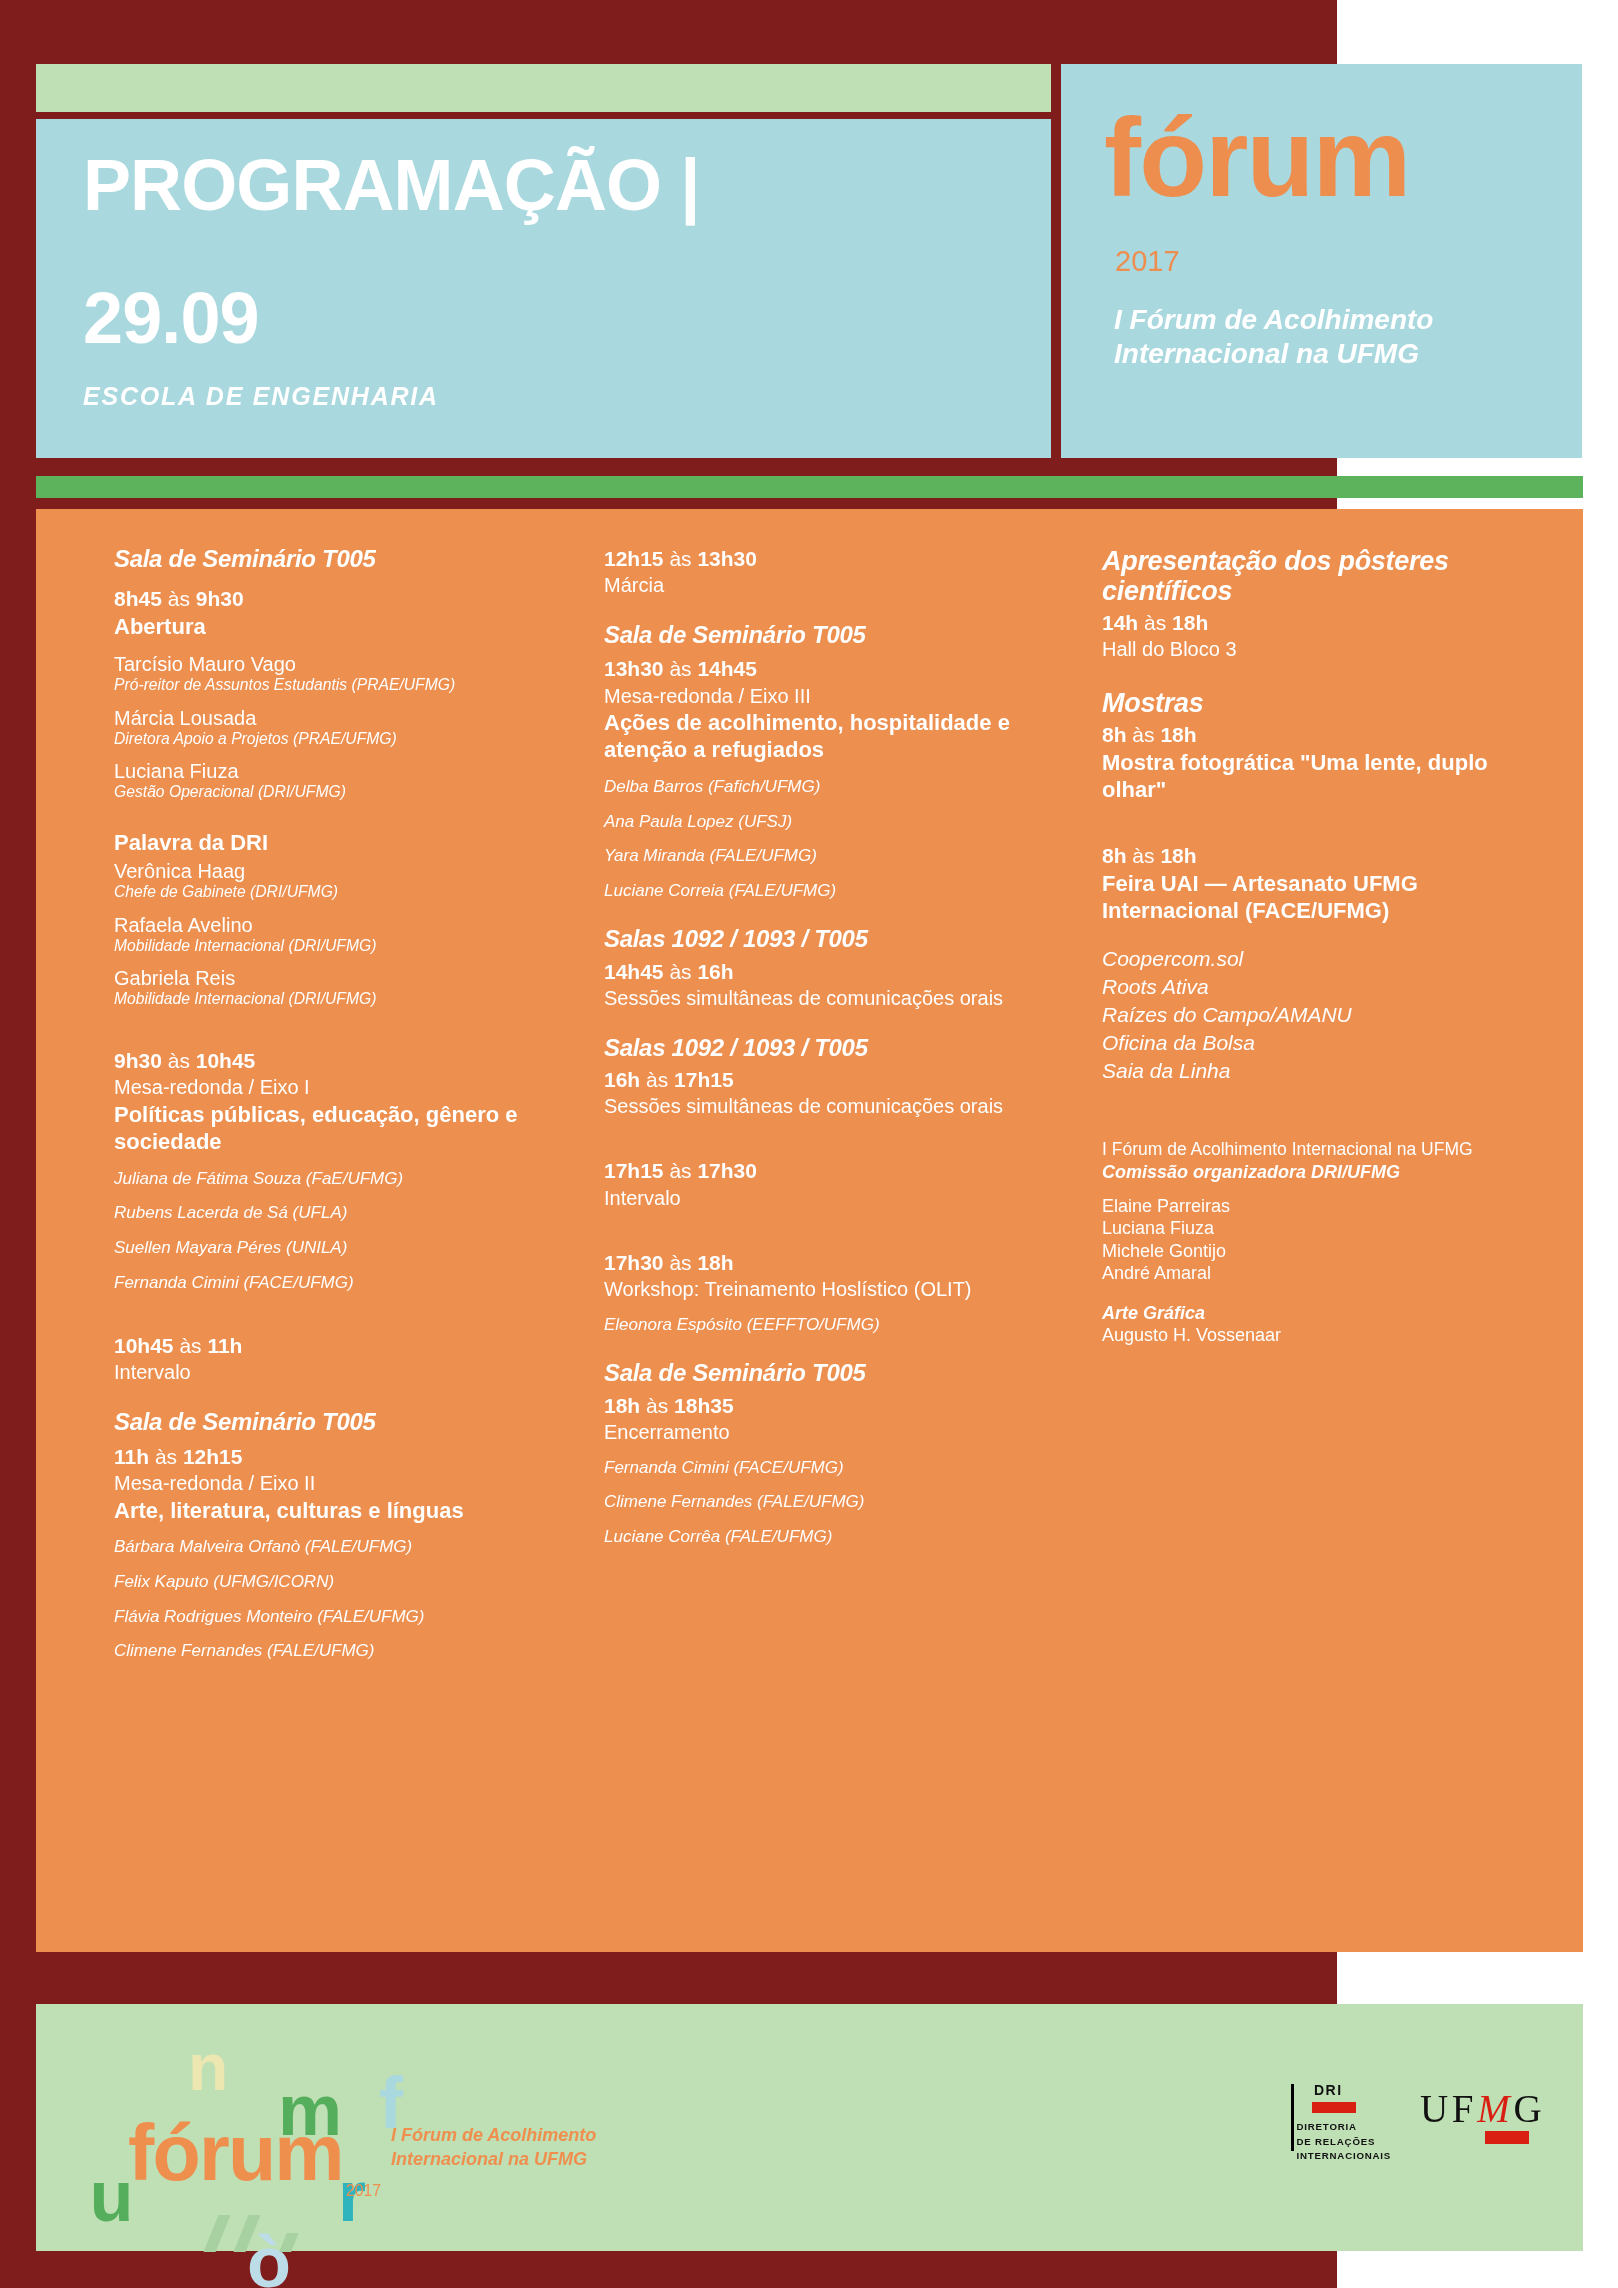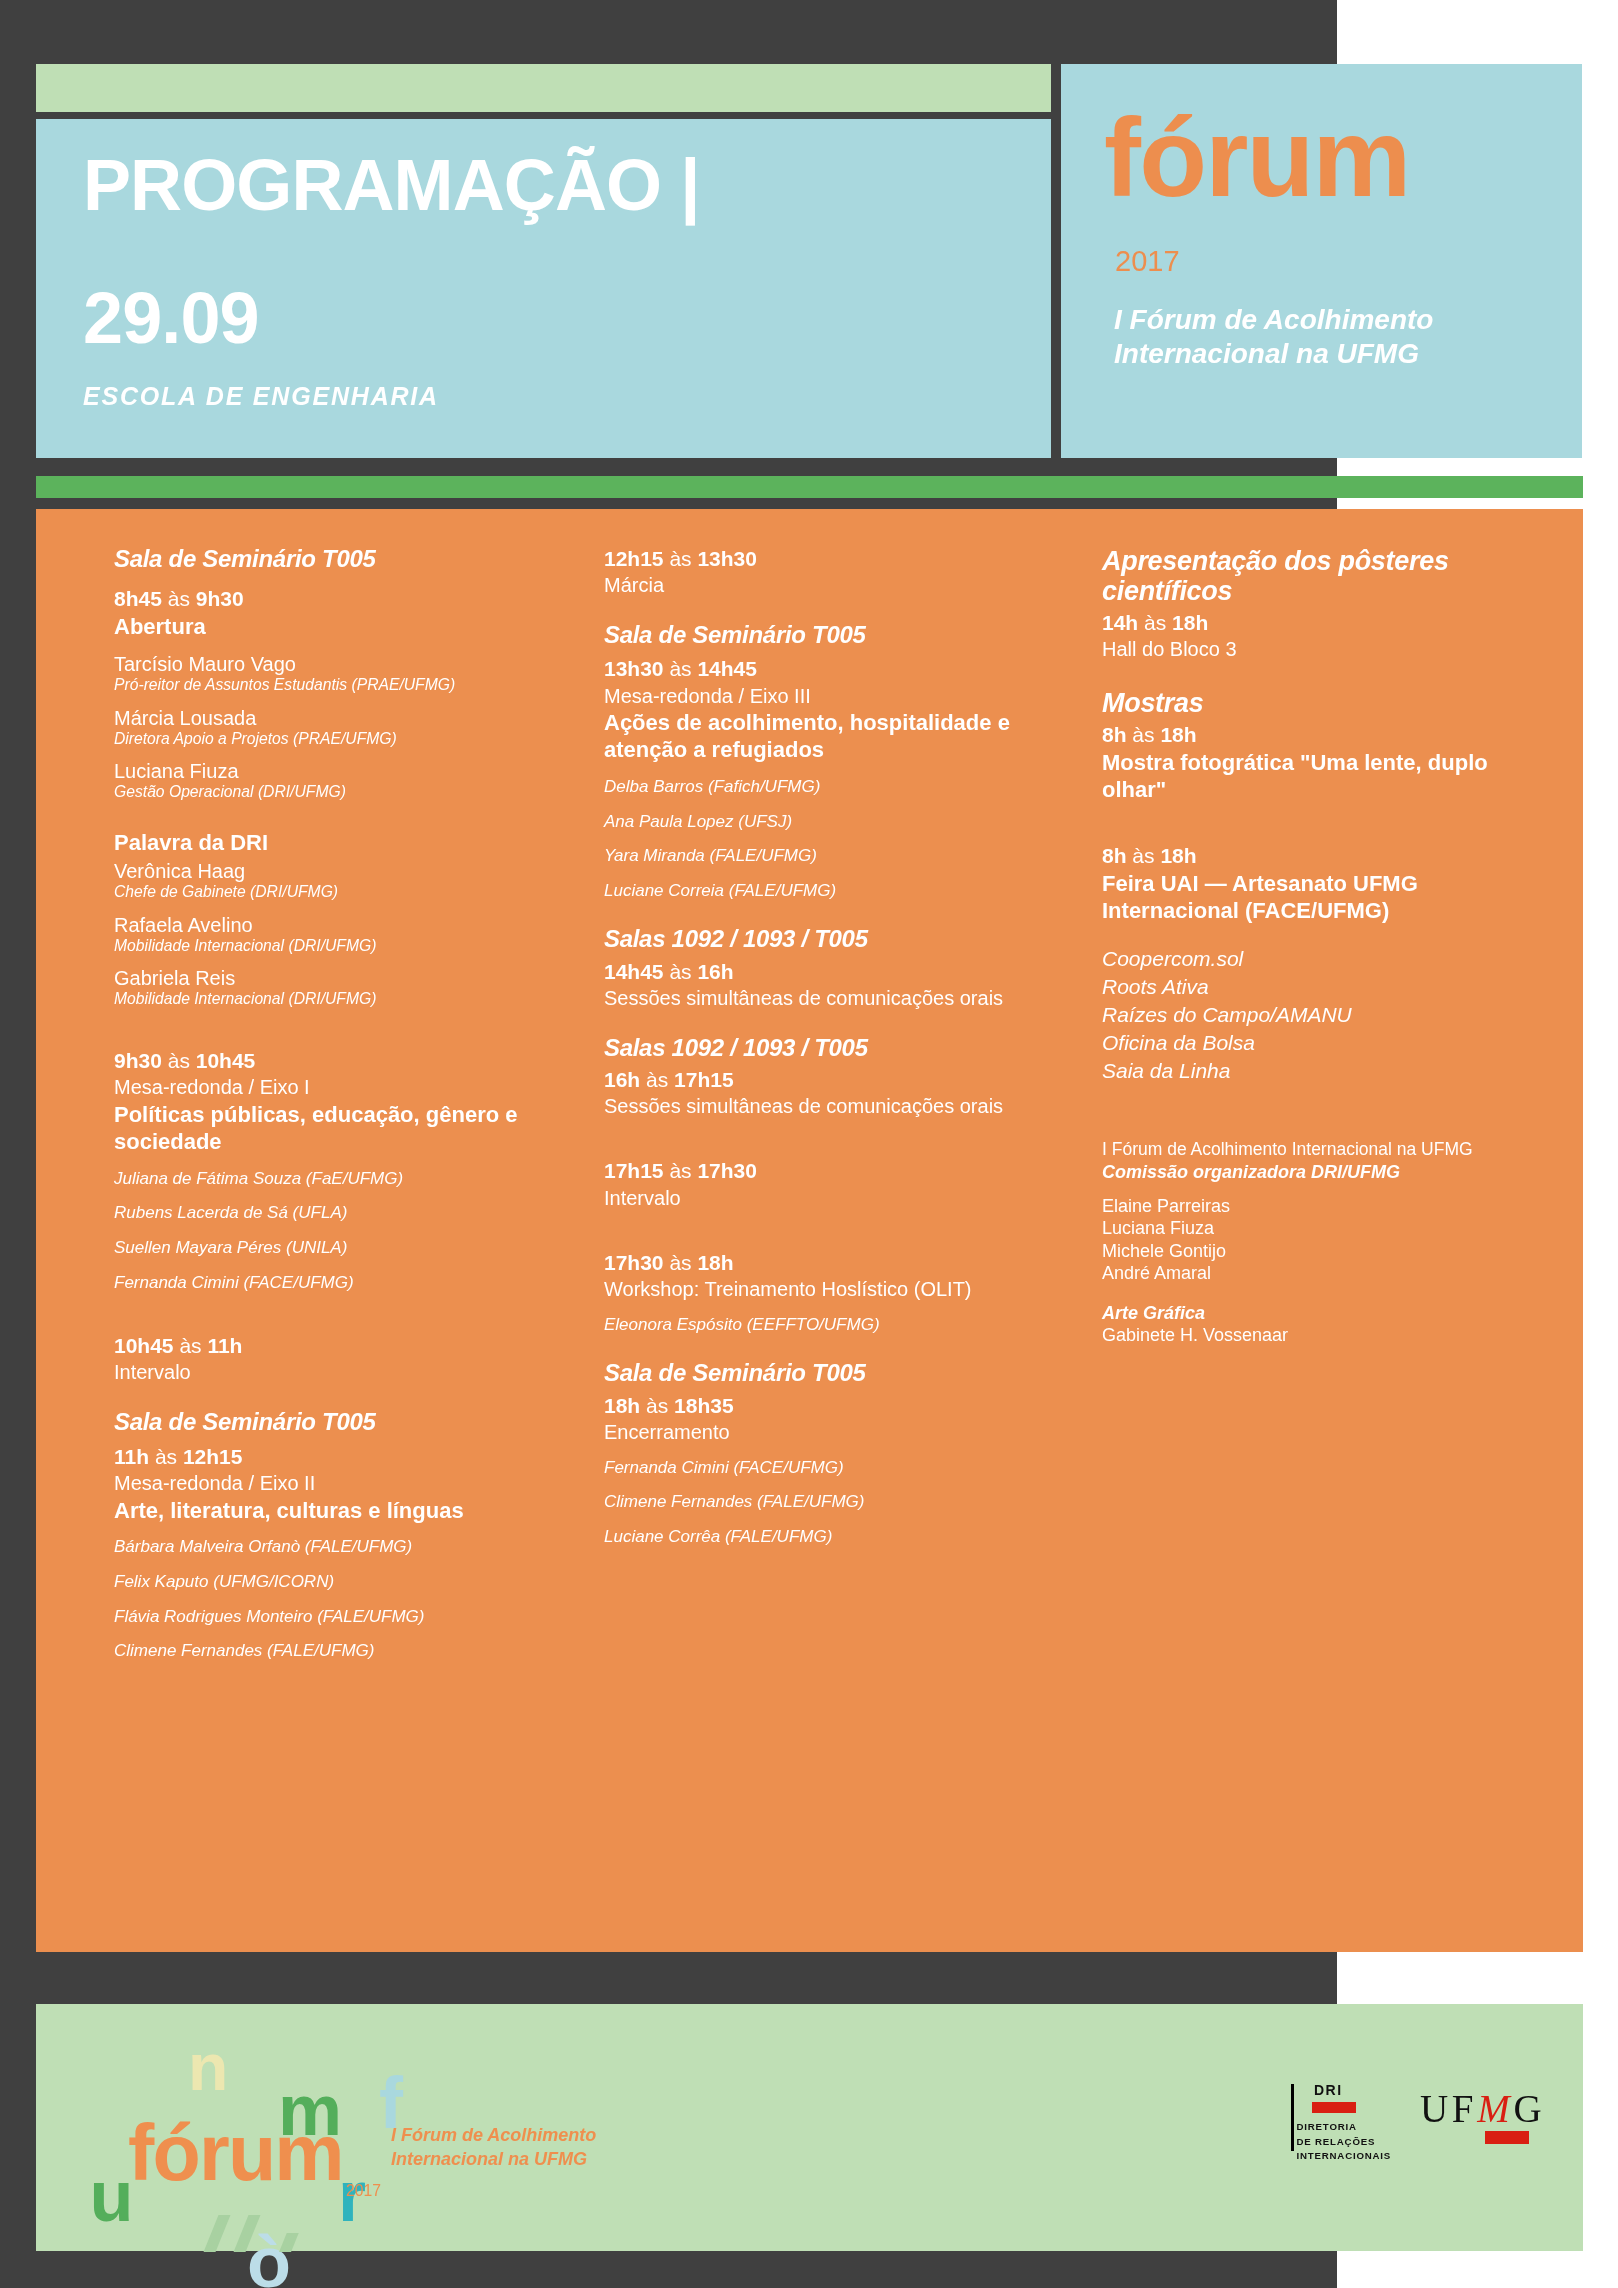--- a/index.html
+++ b/index.html
@@ -2,21 +2,21 @@
 <html style="font-size:14.8px"><head>
 <meta charset="utf-8">
 <style>
   * { box-sizing: border-box; margin: 0; padding: 0; }
   html, body {
     width: 1619px; height: 2289px;
     background: #ffffff;
     font-family: "Liberation Sans", sans-serif;
     overflow: hidden;
   }
-  .poster { position: relative; width: 1337px; height: 2289px; background:#404040; }
+  .poster { position: relative; width: 1337px; height: 2289px; background:#7f1d1d; }
 
   
   .hdr-green {
     position:absolute; left:36px; top:64px; width:1015px; height:48px;
     background:#bfdfb5;
   }
   .hdr-left {
     position:absolute; left:36px; top:119px; width:1015px; height:339px;
     background:#a9d8de;
   }
@@ -347,21 +347,21 @@
         <div class="credits">
           <div class="cline">I Fórum de Acolhimento Internacional na UFMG</div>
           <div class="chead">Comissão organizadora DRI/UFMG</div>
           <div class="cnames">
             <div>Elaine Parreiras</div>
             <div>Luciana Fiuza</div>
             <div>Michele Gontijo</div>
             <div>André Amaral</div>
           </div>
           <div class="ahead">Arte Gráfica</div>
-          <div class="aname">Gabinete H. Vossenaar</div>
+          <div class="aname">Augusto H. Vossenaar</div>
         </div>
       </div>
 
     </div>
   </div>
 
   <div class="footer">
 
     <div class="flogo">
       <span class="fl-letter fl-n">n</span>

